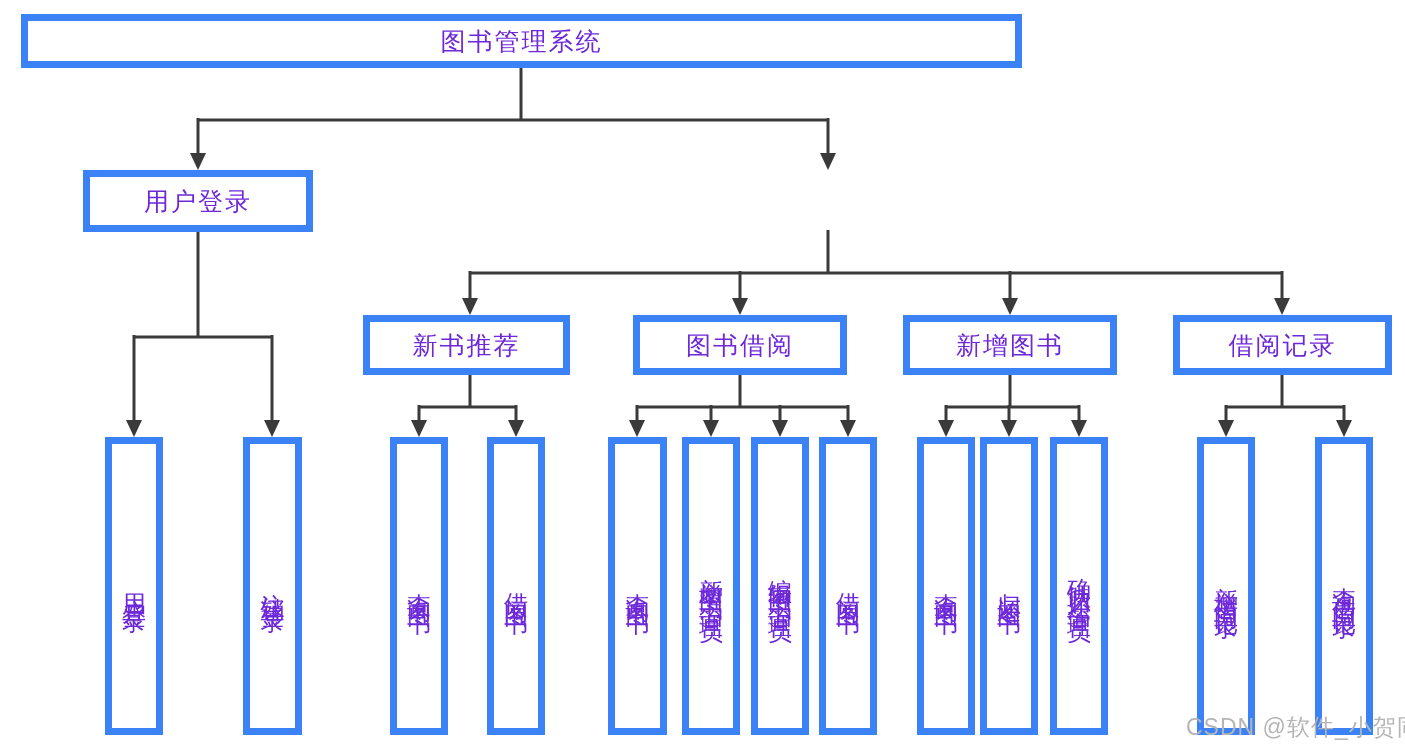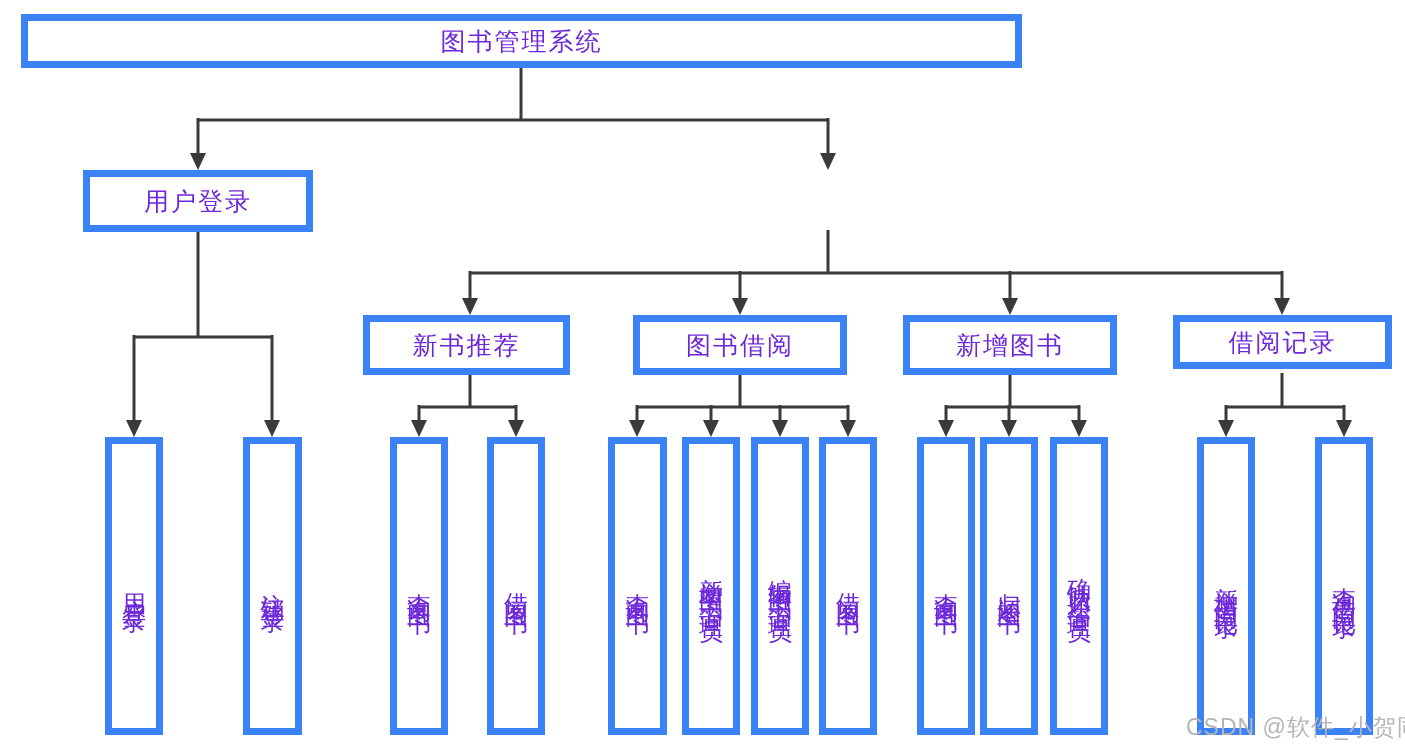--- a/index.html
+++ b/index.html
@@ -116,21 +116,21 @@
     <polygon points="1336,420 1352,420 1344,437" fill="#3a3a3a" stroke="none"></polygon>
   </svg>
 
   <div class="node" style="left:21px;top:14px;width:1001px;height:54px">图书管理系统</div>
 
   <div class="node" style="left:83px;top:170px;width:230px;height:62px">用户登录</div>
 
   <div class="node" style="left:363px;top:315px;width:207px;height:60px">新书推荐</div>
   <div class="node" style="left:633px;top:315px;width:214px;height:60px">图书借阅</div>
   <div class="node" style="left:903px;top:315px;width:214px;height:60px">新增图书</div>
-  <div class="node" style="left:1173px;top:315px;width:219px;height:54px">借阅记录</div>
+  <div class="node" style="left:1173px;top:315px;width:219px;height:60px">借阅记录</div>
 
   <div class="node leaf" style="left:105px;top:437px;width:58px;height:298px">用户登录</div>
   <div class="node leaf" style="left:243px;top:437px;width:59px;height:298px">注销登录</div>
 
   <div class="node leaf" style="left:390px;top:437px;width:58px;height:298px">查询图书</div>
   <div class="node leaf" style="left:487px;top:437px;width:58px;height:298px">借阅图书</div>
 
   <div class="node leaf" style="left:608px;top:437px;width:59px;height:298px">查询图书</div>
   <div class="node leaf" style="left:682px;top:437px;width:58px;height:298px">新增图书（管理员）</div>
   <div class="node leaf" style="left:751px;top:437px;width:58px;height:298px">编辑图书（管理员）</div>

